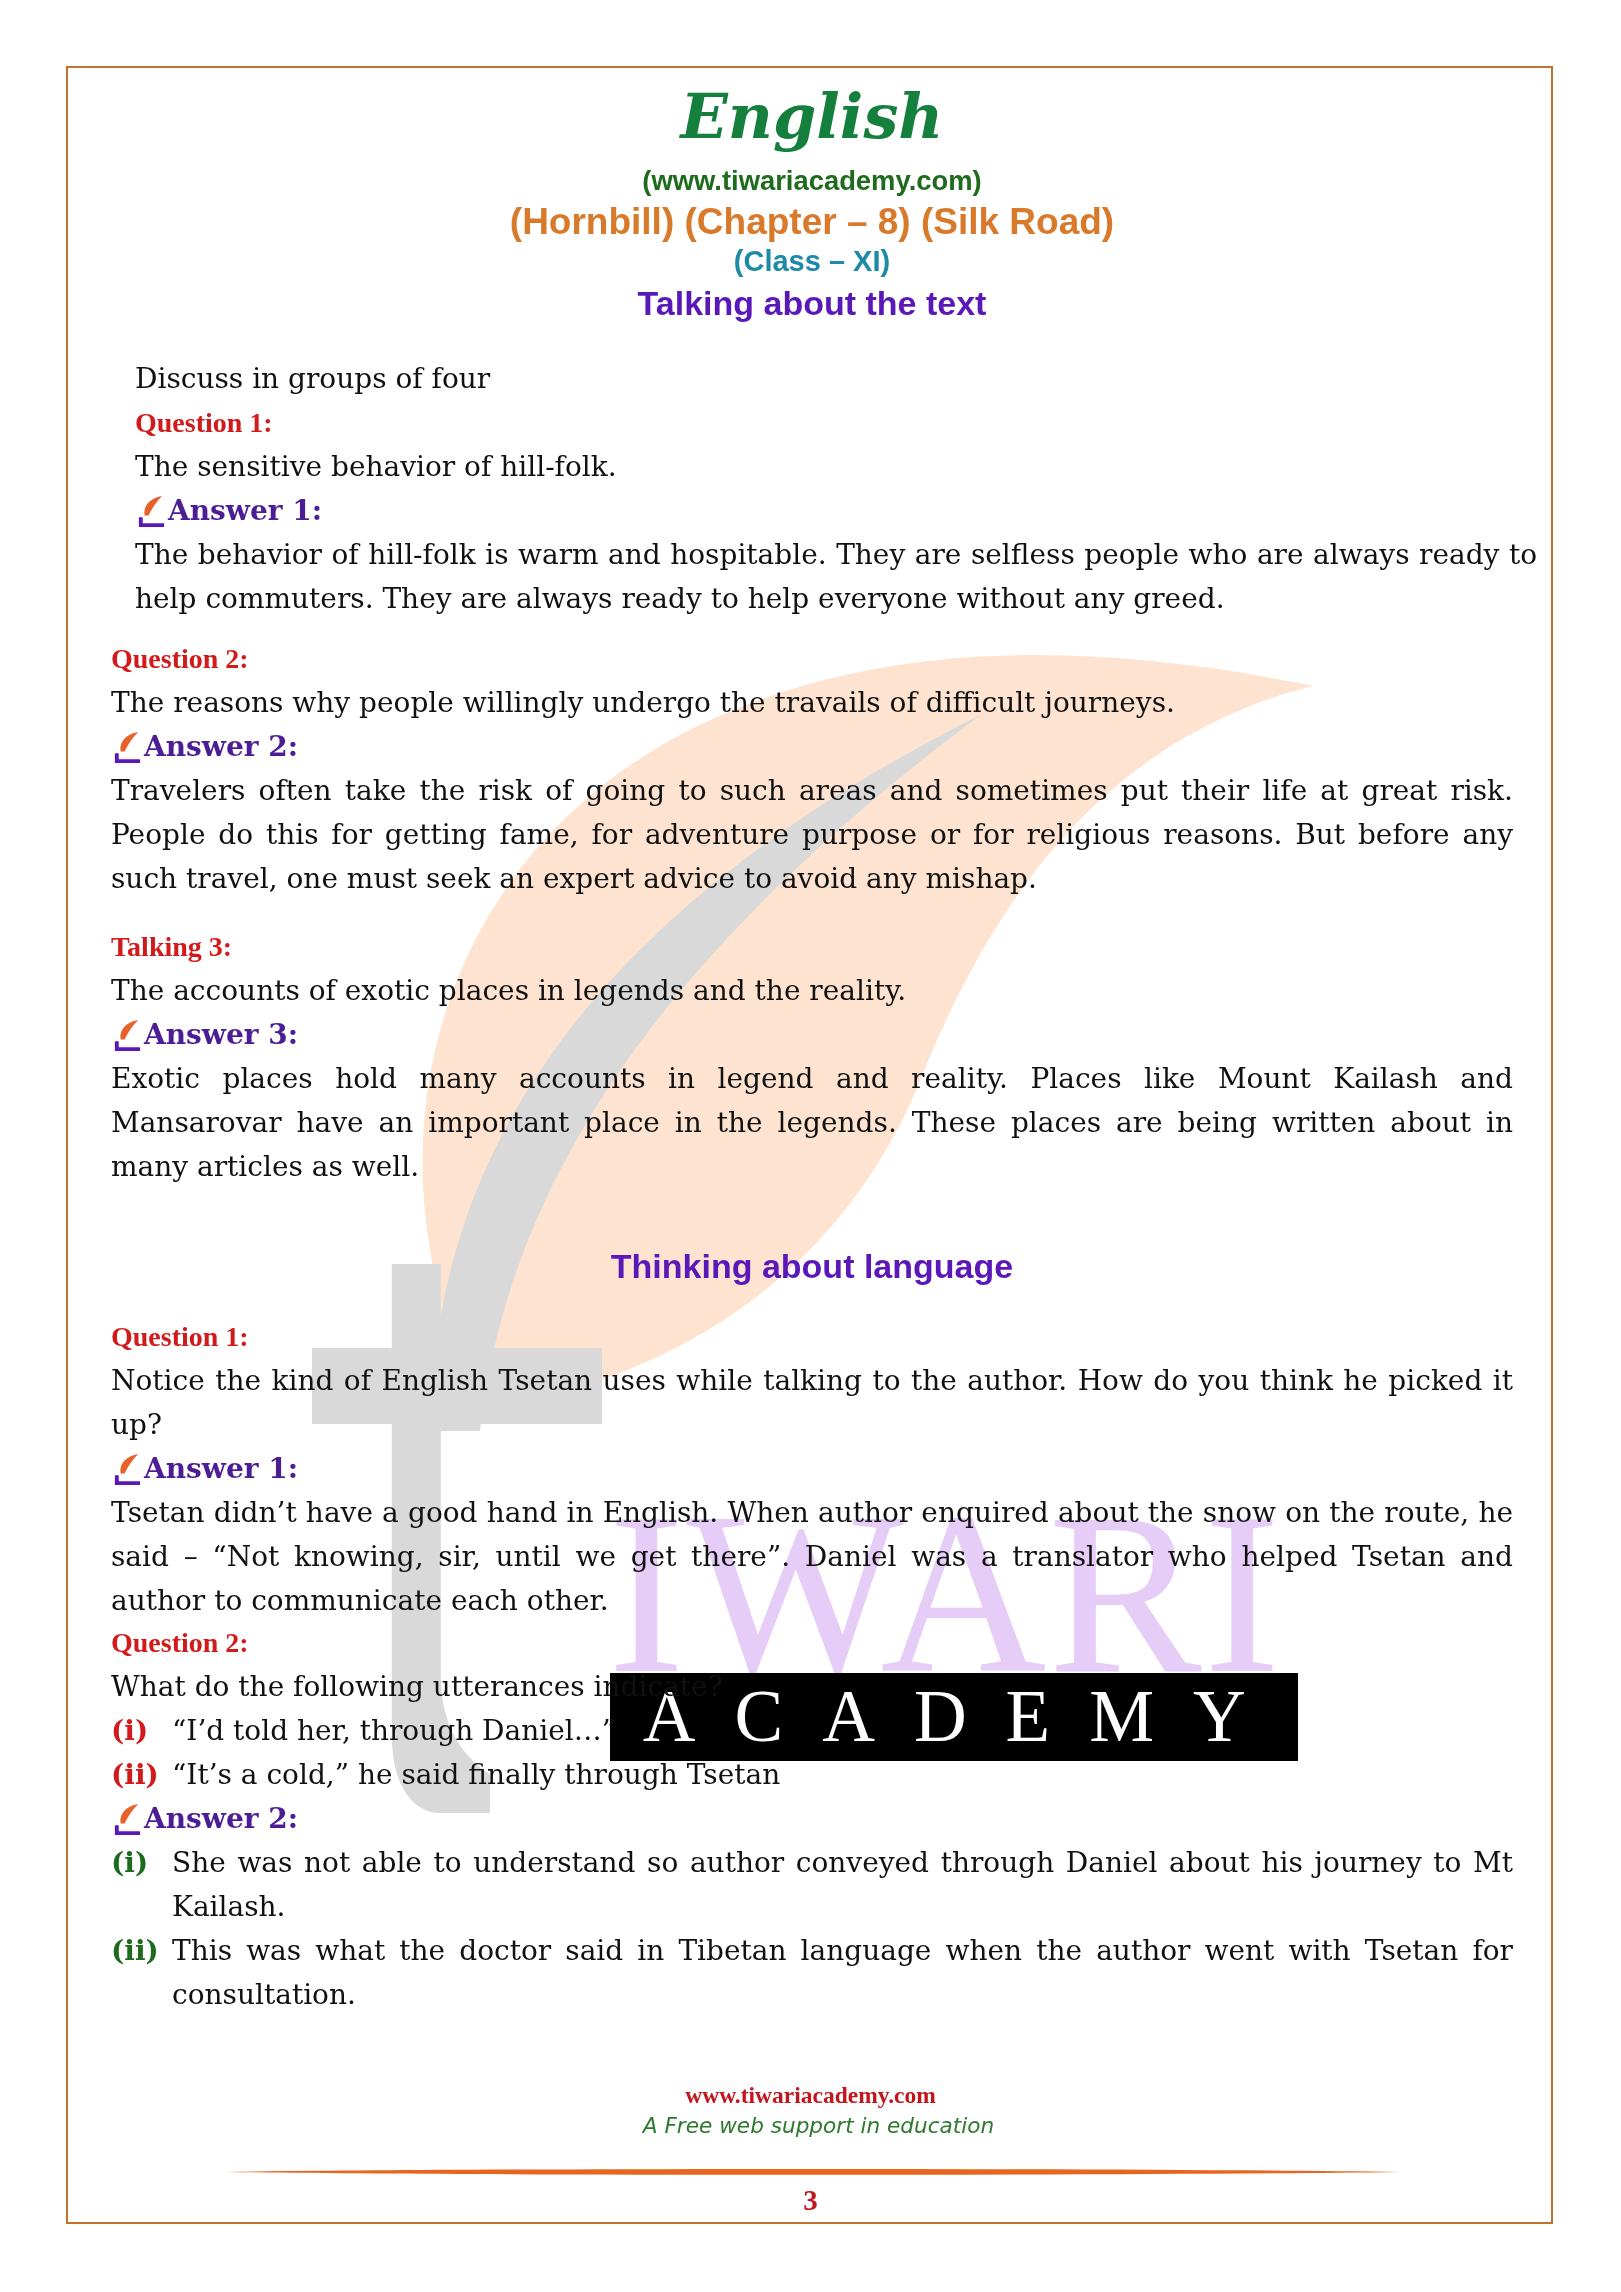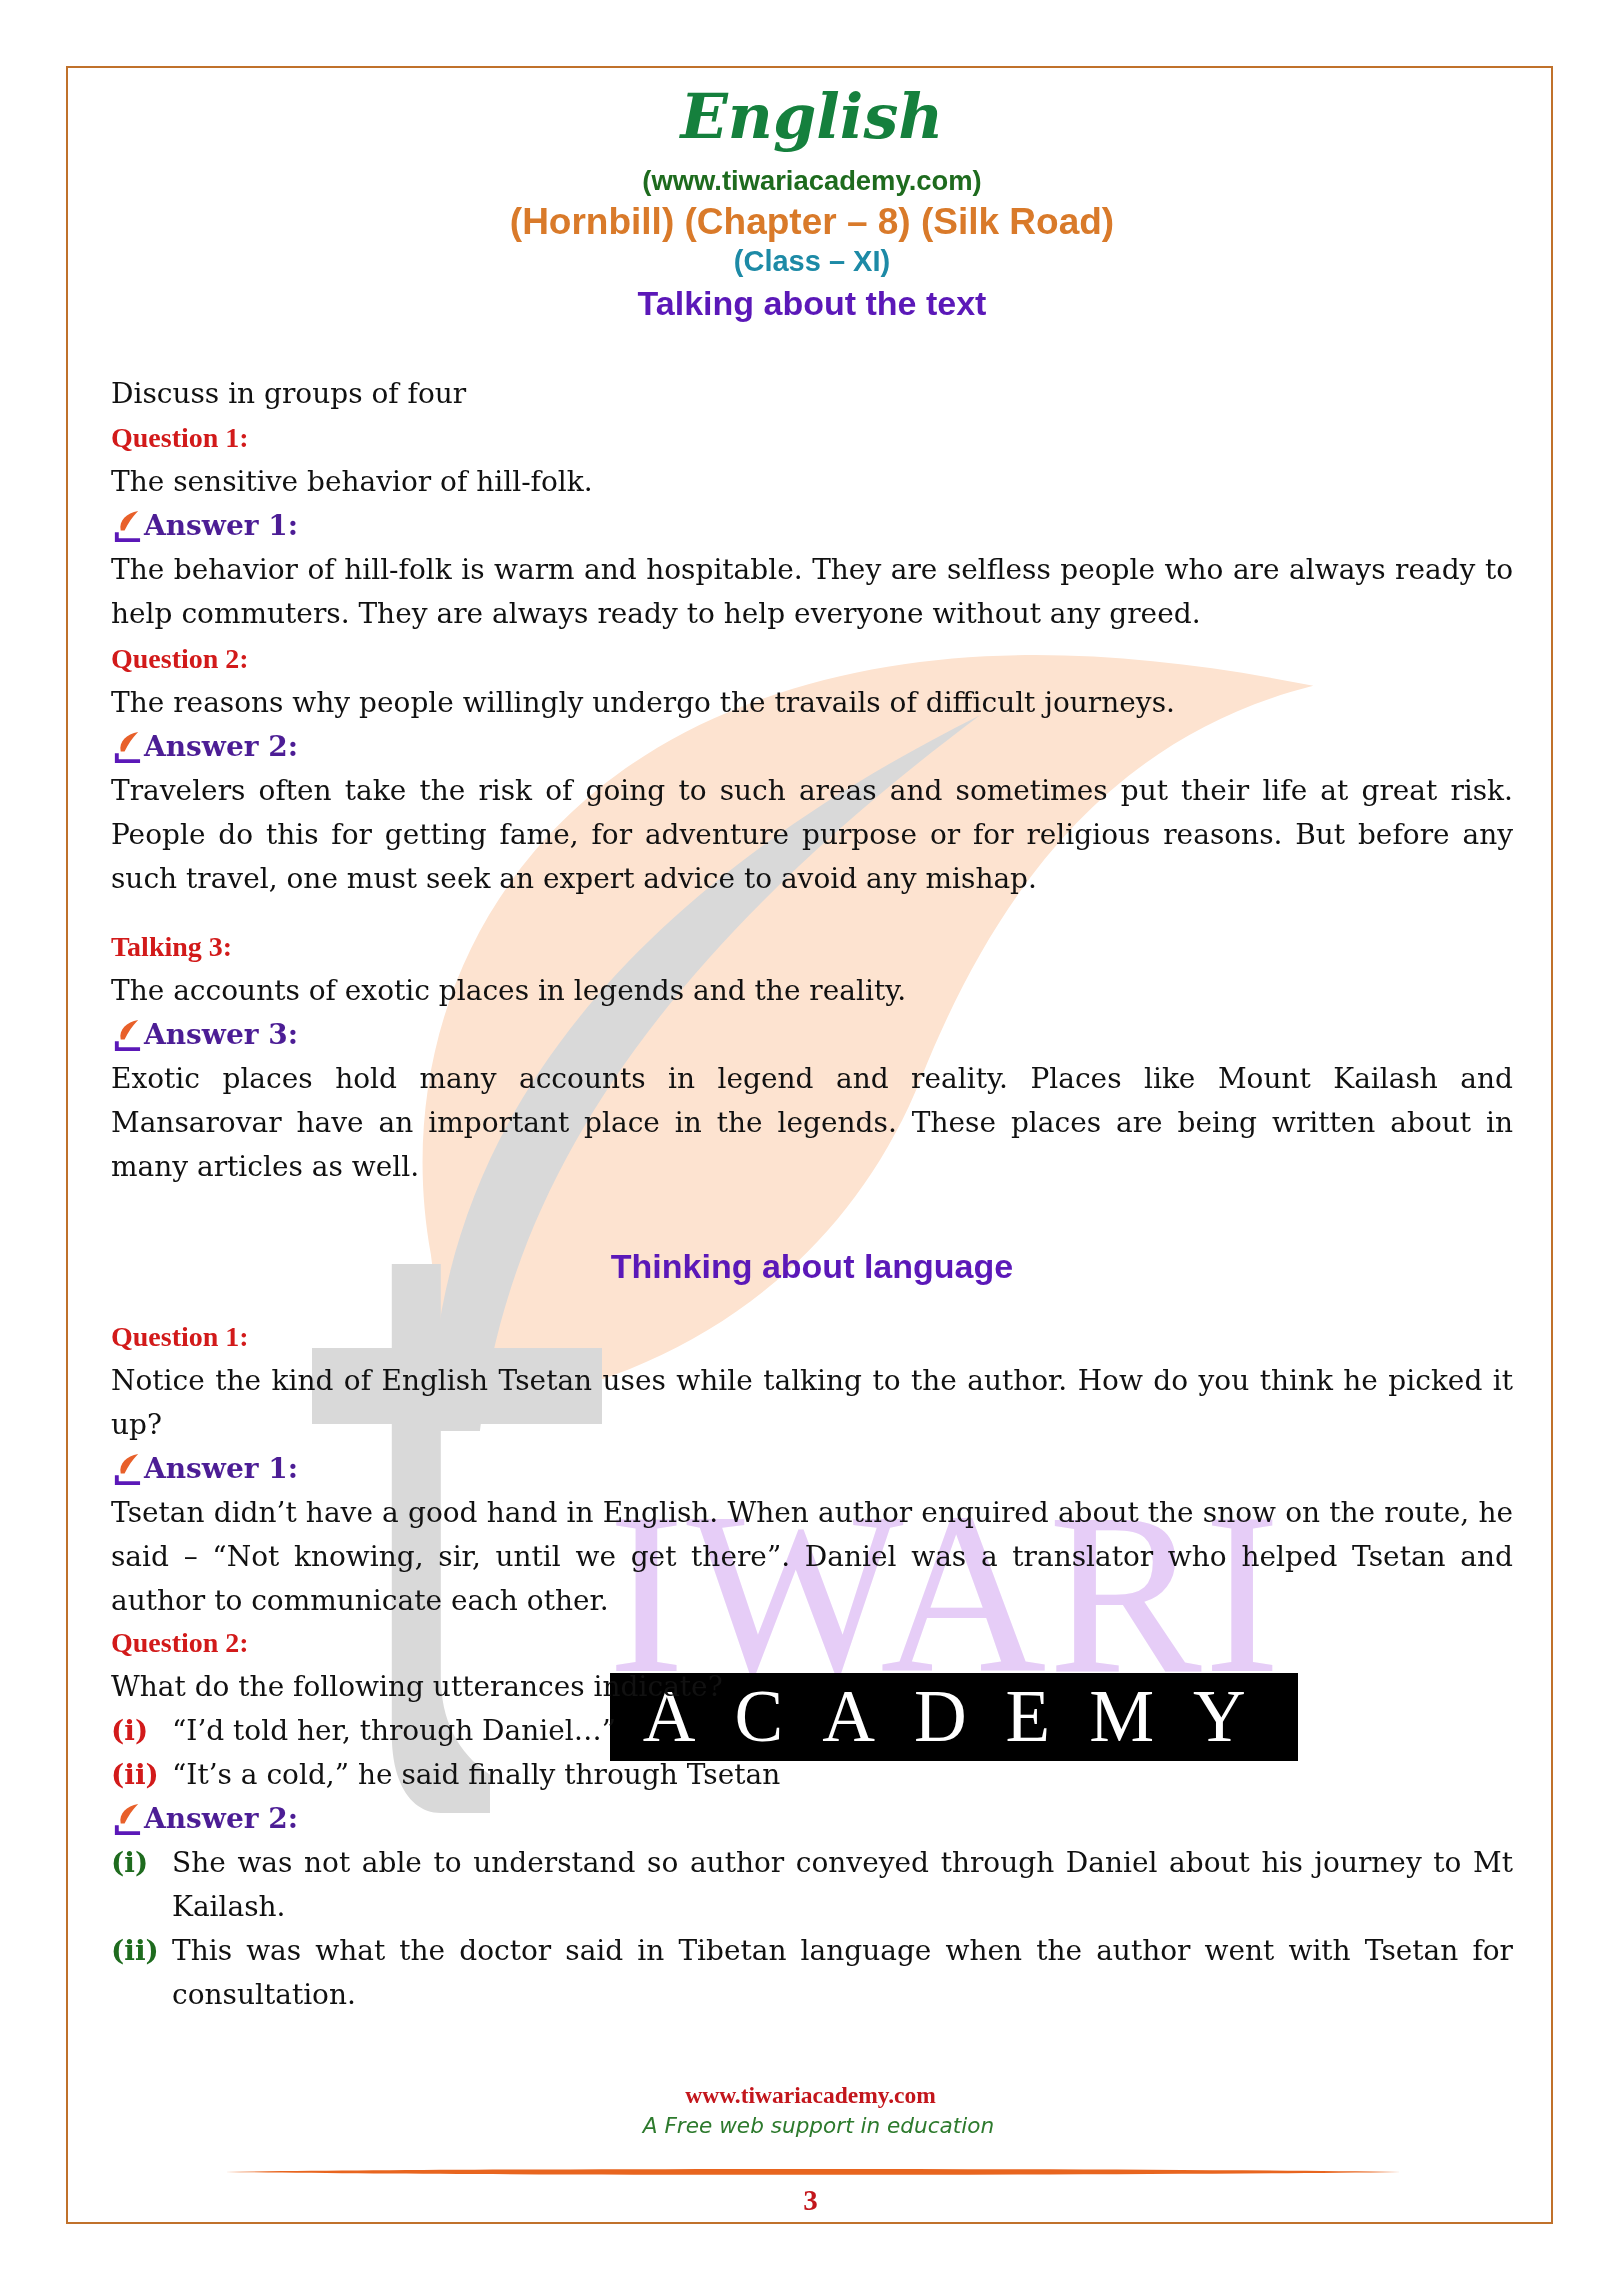--- a/index.html
+++ b/index.html
@@ -57,21 +57,21 @@
 <div class="wm wm-iwari">IWARI</div>
 <div class="wm wm-academy">ACADEMY</div>
 
 <div class="content">
   <div class="hdr title">English</div>
   <div class="hdr site">(www.tiwariacademy.com)</div>
   <div class="hdr chapter">(Hornbill) (Chapter – 8) (Silk Road)</div>
   <div class="hdr klass">(Class – XI)</div>
   <div class="hdr section-h" style="top:284px;">Talking about the text</div>
 
-  <div class="body-text" style="top:372px;">
+  <div class="body-text" style="top:357px;margin-left:24px;">
     <span class="line">Discuss in groups of four</span>
     <span class="line q-label">Question 1:</span>
     <span class="line">The sensitive behavior of hill-folk.</span>
     <span class="a-label">
       <svg class="pen" viewBox="0 0 32 36">
           <path d="M10,22 C8,12 16,4 28,2 C22,8 18,14 14,22 Z" fill="#e8602a"></path>
           <path d="M4,34 L4,24 L8,24 L8,30 L30,30 L30,34 Z" fill="#5b18b8"></path>
         </svg>
       <span>Answer 1:</span>
     </span>

